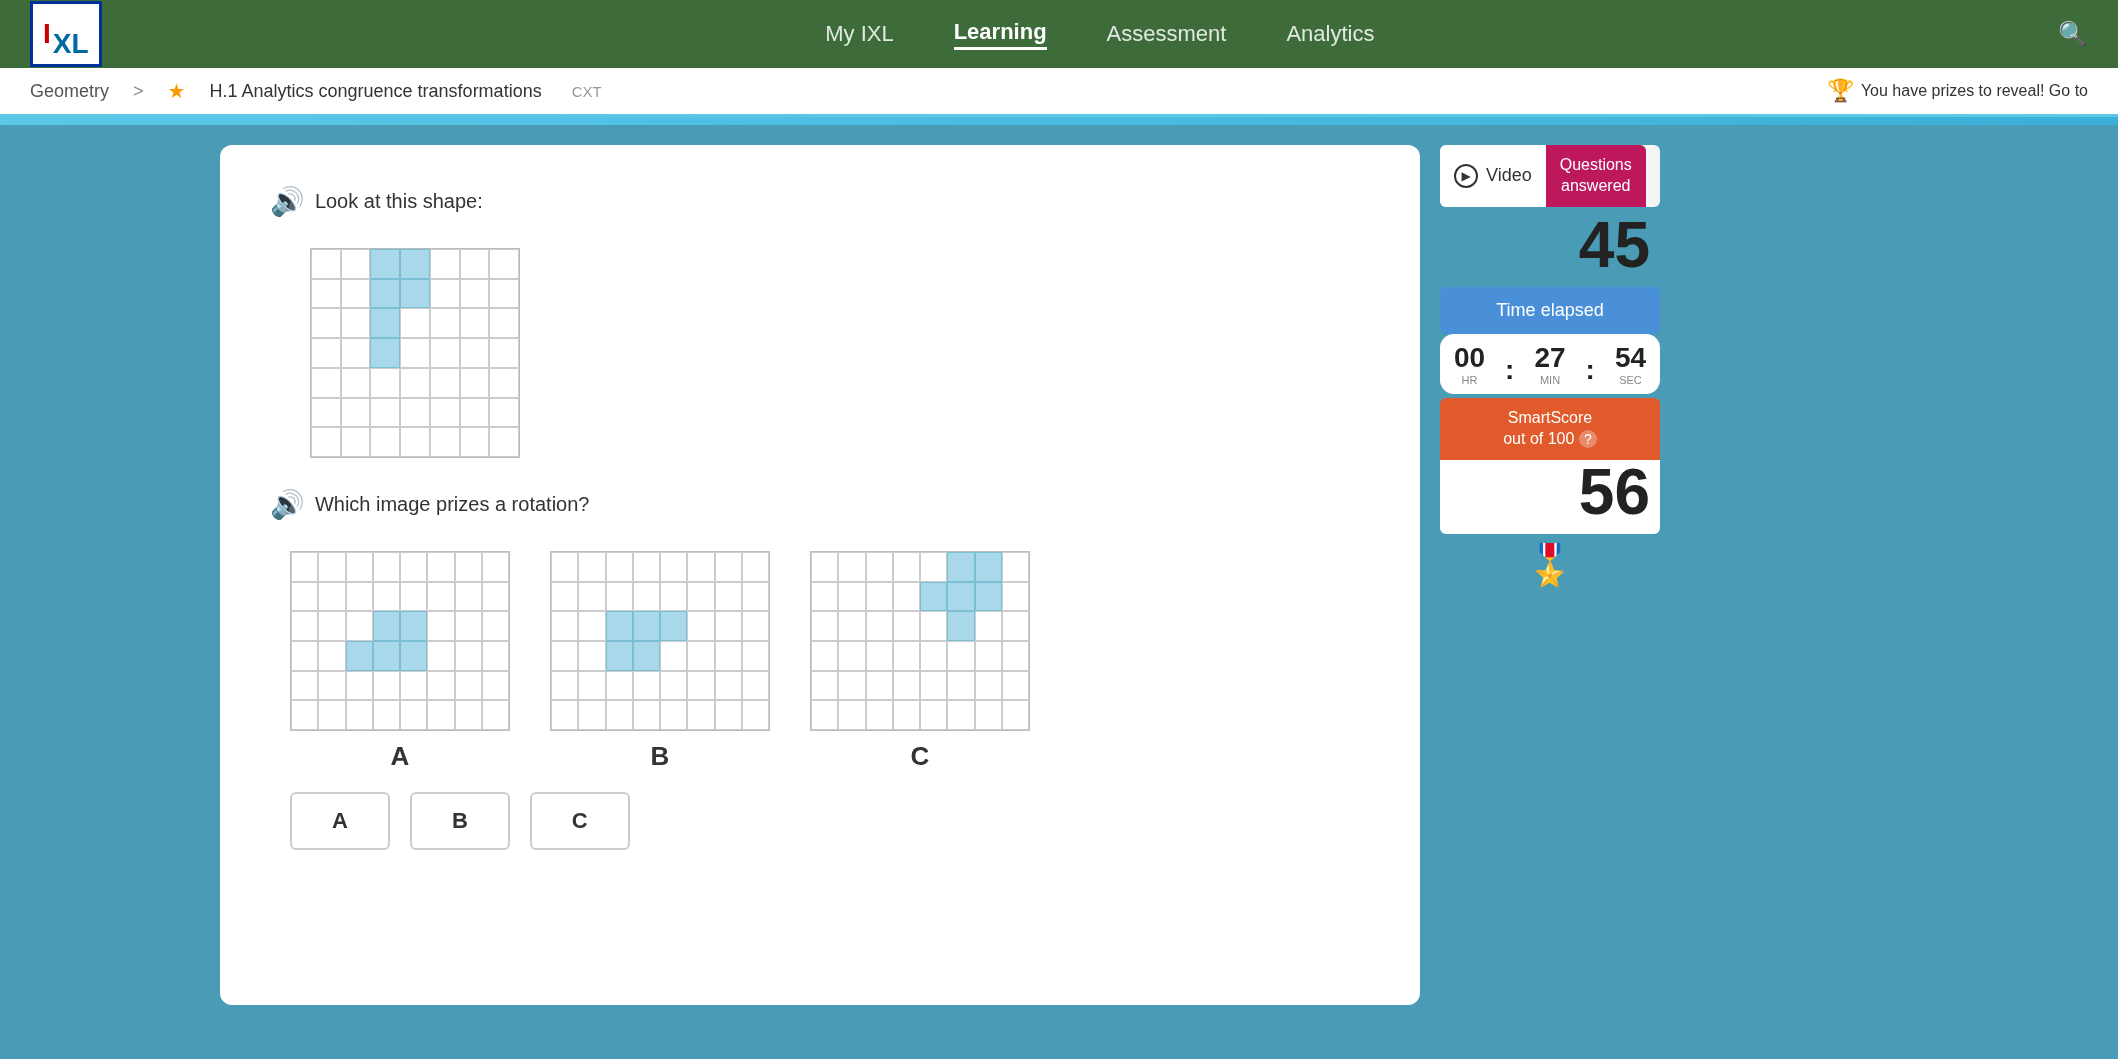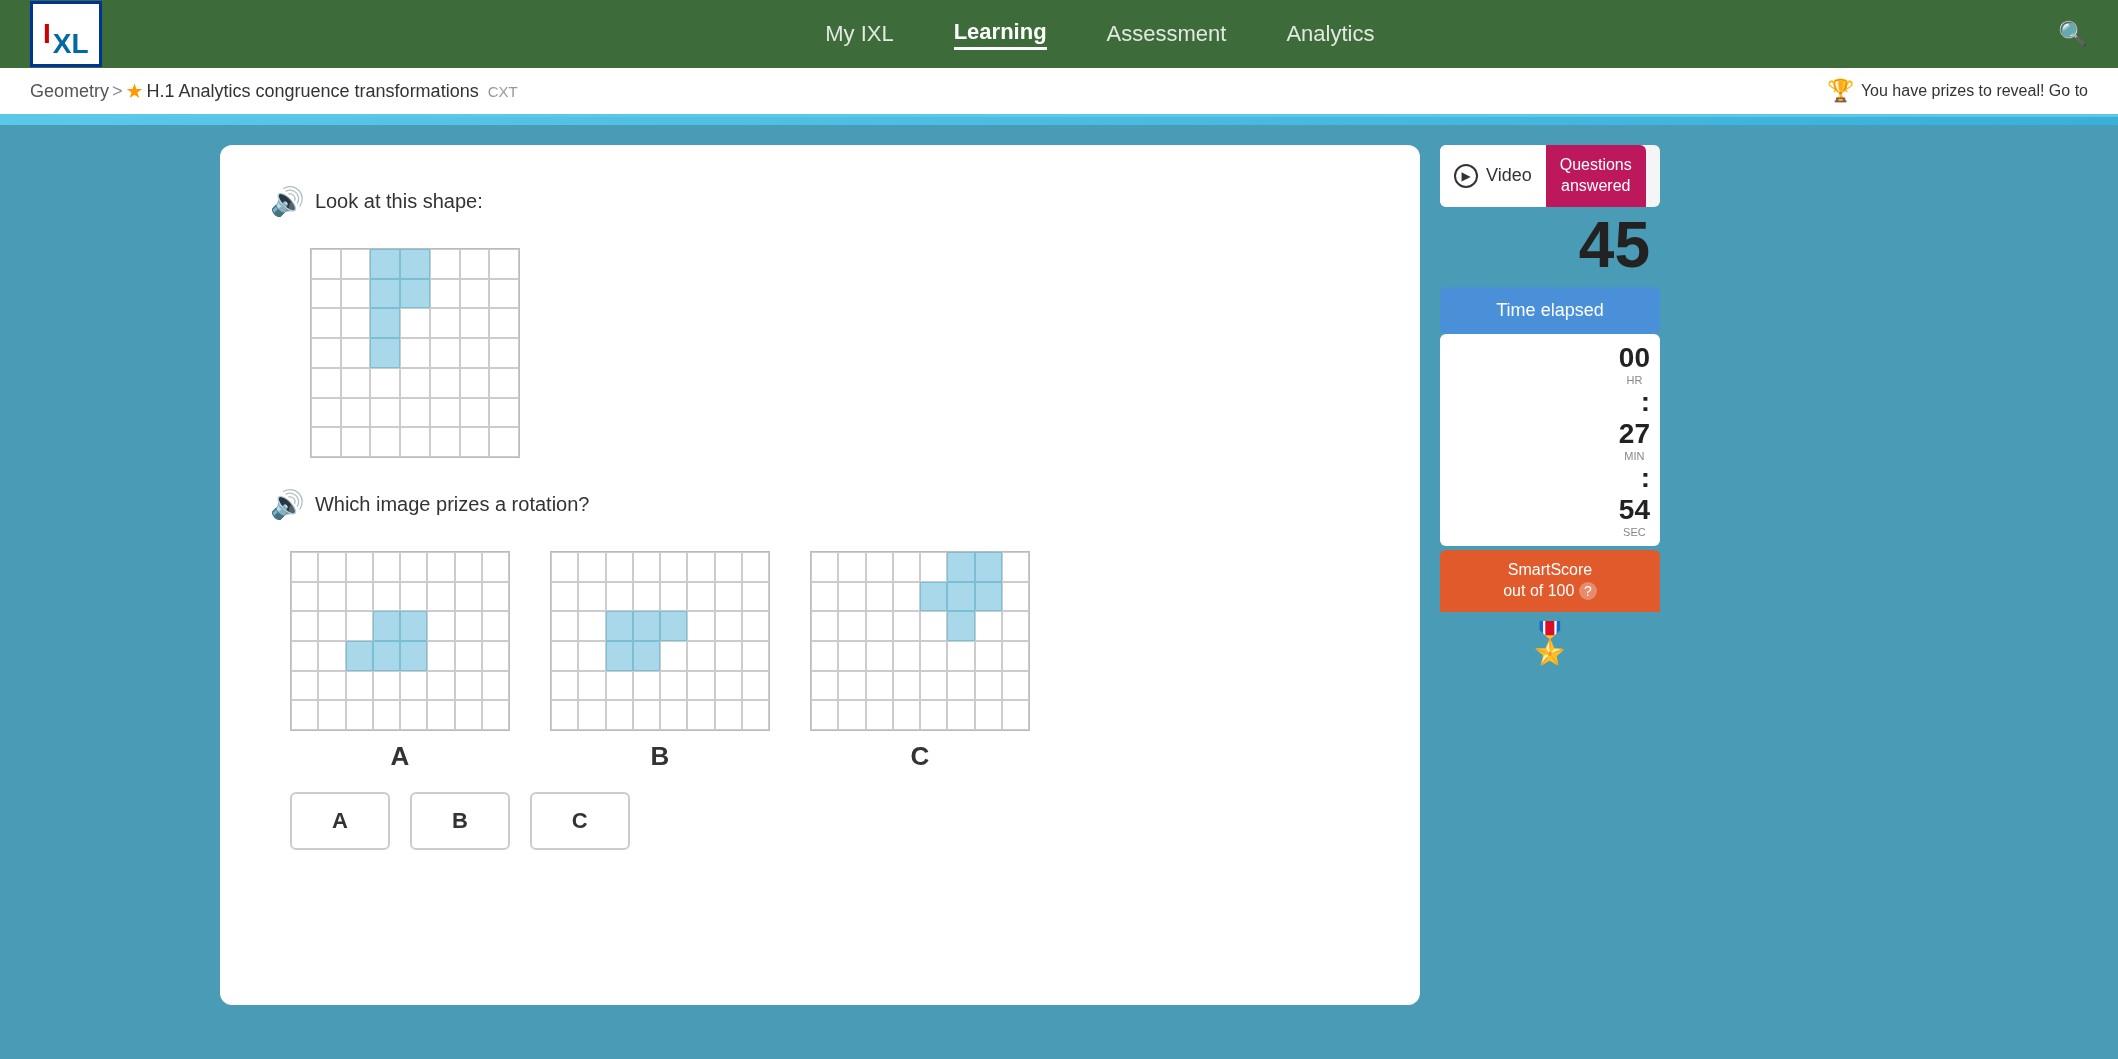--- a/index.html
+++ b/index.html
@@ -65,21 +65,21 @@
       padding: 10px 30px;
       display: flex;
       align-items: center;
       justify-content: space-between;
       font-size: 18px;
       border-bottom: 3px solid #5bc8e8;
     }
     .breadcrumb-left {
       display: flex;
       align-items: center;
-      gap: 3px;
+      gap: 24px;
       color: #333;
     }
     .breadcrumb-link { color: #555; cursor: pointer; }
     .breadcrumb-sep { color: #888; }
     .breadcrumb-star { color: #ff9900; font-size: 20px; }
     .breadcrumb-current { color: #333; font-weight: 500; }
     .breadcrumb-code { color: #999; font-size: 15px; margin-left: 6px; }
     .prizes-link {
       color: #333;
       font-size: 16px;
@@ -273,28 +273,27 @@
       background: #4a90d9;
       color: white;
       padding: 12px 20px;
       font-size: 18px;
       text-align: center;
       border-radius: 6px;
       line-height: 1.3;
     }
     .timer-row {
       display: flex;
-      gap: 0;
+      gap: 20px;
       justify-content: center;
       align-items: flex-end;
       margin-bottom: 4px;
       background: white;
-      border-radius: 6px;
+      border-radius: 14px;
       padding: 8px 10px;
-      flex-direction: column;
     }
     .timer-num {
       font-size: 28px;
       font-weight: bold;
       color: #222;
     }
     .timer-sep {
       font-size: 28px;
       font-weight: bold;
       color: #222;
@@ -686,18 +685,19 @@
       <span class="timer-sep">:</span>
       <div class="timer-unit">
         <span class="timer-num">54</span>
         <span class="timer-label">SEC</span>
       </div>
     </div>
 
     <div class="smartscore-btn">
       <span>SmartScore<br>out of 100 <span class="info-icon">?</span></span>
     </div>
+    <div class="smartscore-num">56</div>
 
     <div class="ribbon-icon">🎖️</div>
 
   </div>
 
 </div>
 
 </body></html>

